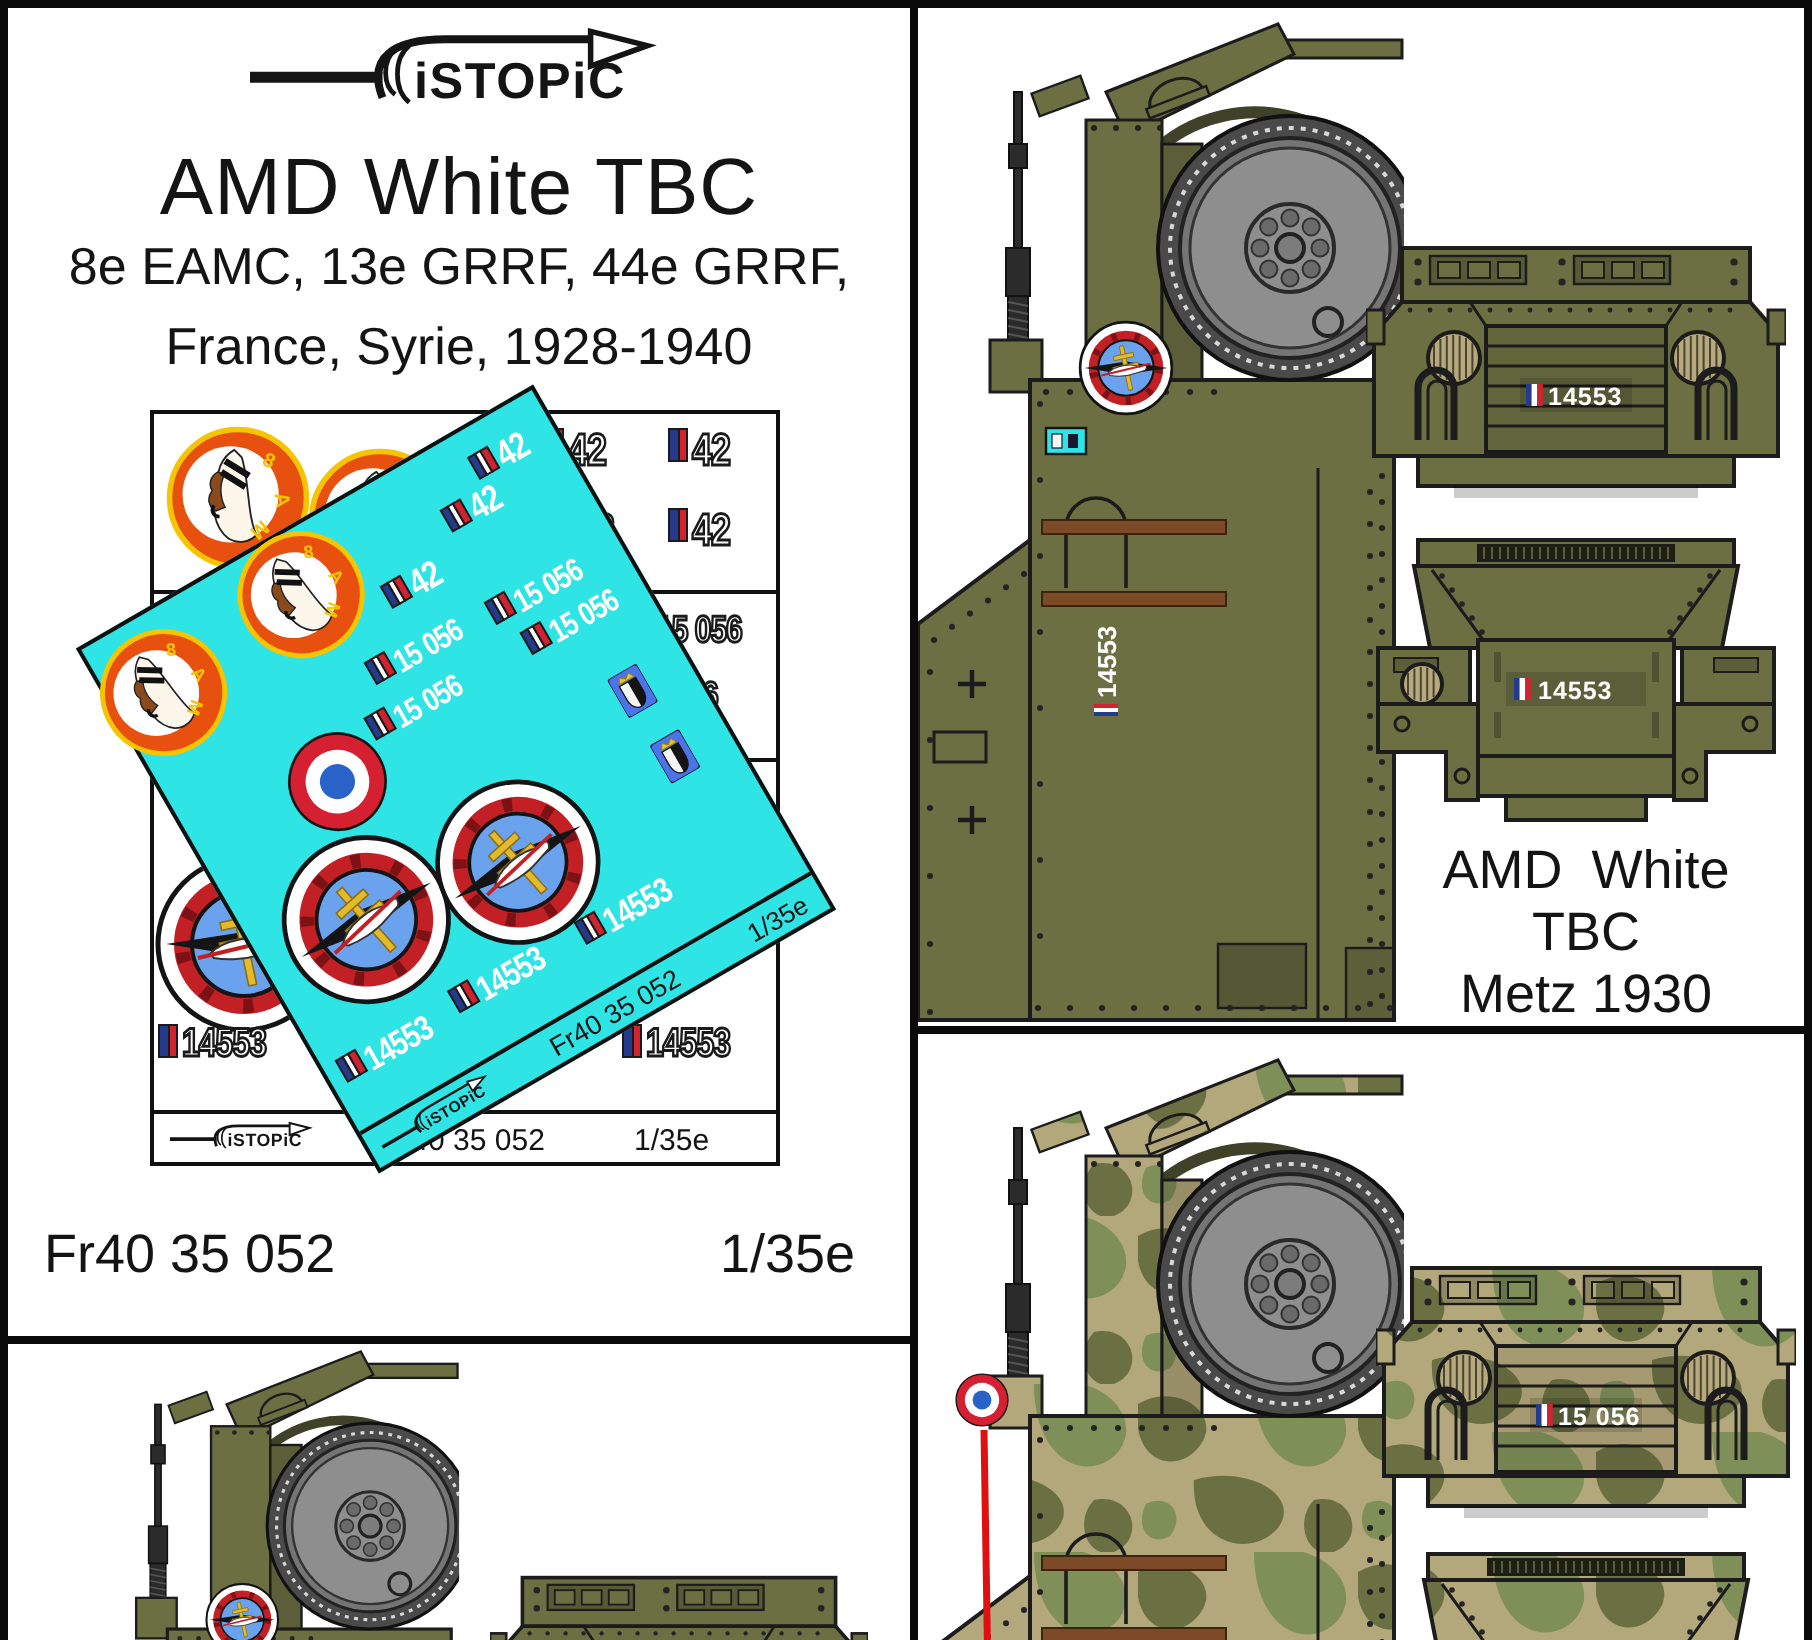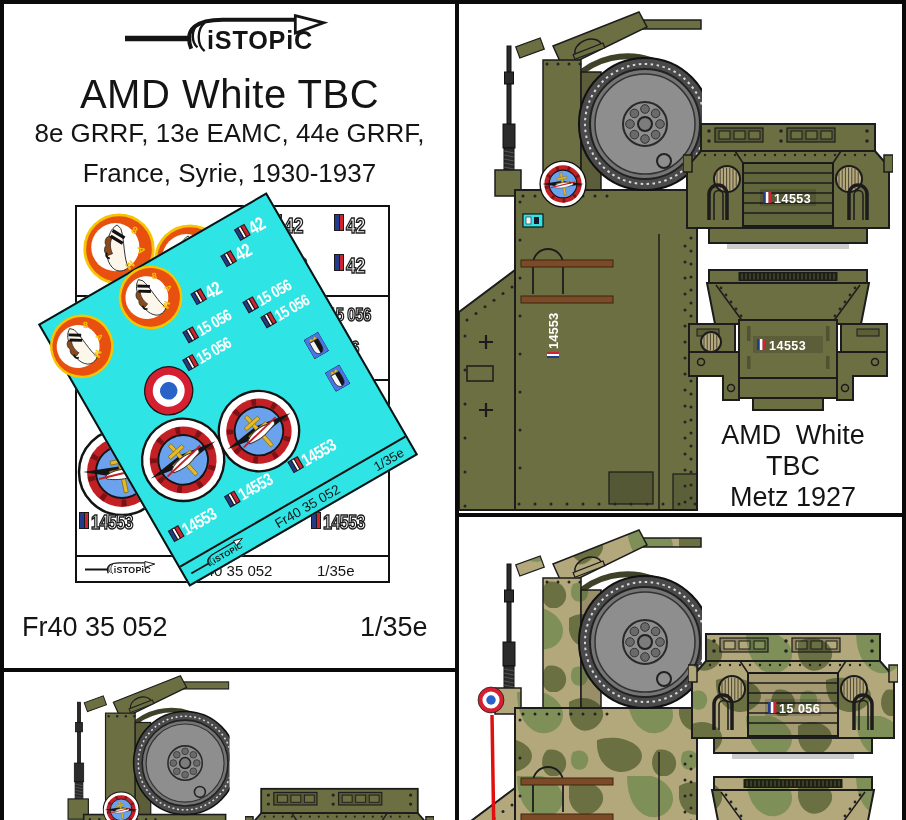--- a/index.html
+++ b/index.html
@@ -94,22 +94,22 @@
 </svg>
 
 <div class="stage">
 
   <div class="abs" style="left:125px;top:6px;width:205px;height:62px">
     <svg width="205" height="62" viewBox="0 0 260 62">
         <use href="#sym-logo"></use>
       </svg>
   </div>
   <div class="abs title">AMD White TBC</div>
-  <div class="abs sub" style="top:118px">8e GRRF, 13e EAMC, 44e GRRF,</div>
-  <div class="abs sub" style="top:158px">France, Syrie, 1930-1937</div>
+  <div class="abs sub" style="top:118px">8e EAMC, 13e GRRF, 44e GRRF,</div>
+  <div class="abs sub" style="top:158px">France, Syrie, 1928-1940</div>
 
   <div class="abs wsheet">
     <div class="sline" style="top:88px"></div>
     <div class="sline" style="top:172px"></div>
     <div class="sline" style="top:348px"></div>
 
     <span class="abs" style="left:5px;top:5px">
       <svg width="74" height="74" viewBox="0 0 80 80">
           <use href="#sym-crescent"></use>
         </svg></span>
@@ -545,21 +545,21 @@
         <polygon points="154,84 204,84 204,108 170,108 170,132 154,132" fill="#6b6f42" stroke="#1c1c1c" stroke-width="2"></polygon>
         <circle cx="18" cy="94" r="3.5" fill="none" stroke="#1c1c1c" stroke-width="1.5"></circle>
         <circle cx="48" cy="120" r="3.5" fill="none" stroke="#1c1c1c" stroke-width="1.5"></circle>
         <circle cx="192" cy="94" r="3.5" fill="none" stroke="#1c1c1c" stroke-width="1.5"></circle>
         <circle cx="162" cy="120" r="3.5" fill="none" stroke="#1c1c1c" stroke-width="1.5"></circle>
         <rect x="56" y="110" width="98" height="20" fill="#6b6f42" stroke="#1c1c1c" stroke-width="2"></rect>
         <rect x="70" y="130" width="70" height="12" fill="#6b6f42" stroke="#1c1c1c" stroke-width="2"></rect>
       </svg></div>
   <div class="abs caption">
     <div class="l1">AMD White TBC</div>
-    <div>Metz 1927</div>
+    <div>Metz 1930</div>
   </div>
 
   <div class="abs" id="v-side-camo" style="left:459px;top:524px"><svg viewBox="0 0 243 506" width="243" height="506">
         <rect x="166" y="14" width="76" height="9" fill="url(#camoPat)" stroke="#1c1c1c" stroke-width="1.5"></rect>
         <path d="M116,72 A74,74 0 0 1 242,116" fill="none" stroke="#3f4228" stroke-width="6"></path>
         <polygon points="94,40 180,6 188,21 104,62" fill="url(#camoPat)" stroke="#1c1c1c" stroke-width="1.5"></polygon>
         <g transform="rotate(-21 128 40)">
           <path d="M114,44 a14,10 0 1 1 28,0 Z" fill="url(#camoPat)" stroke="#1c1c1c" stroke-width="1.5"></path>
           <rect x="112" y="43" width="32" height="5" fill="url(#camoPat)" stroke="#1c1c1c" stroke-width="1.2"></rect>
         </g>

